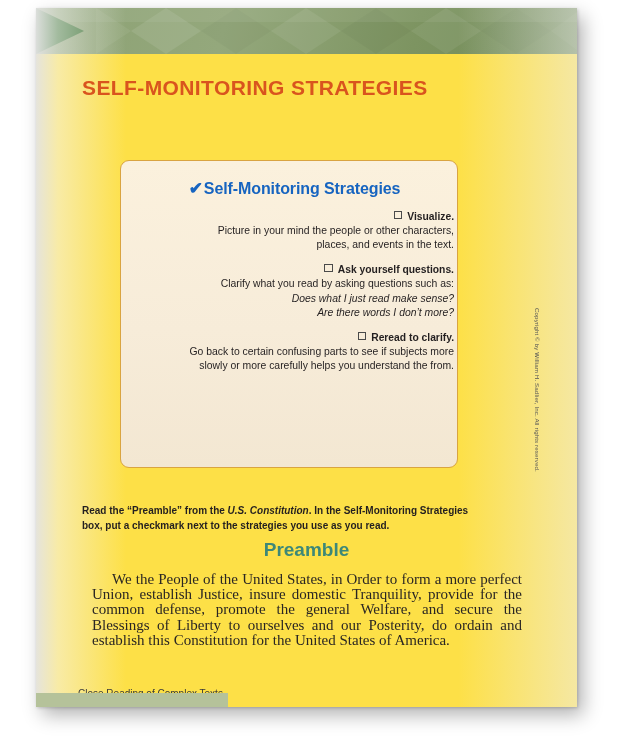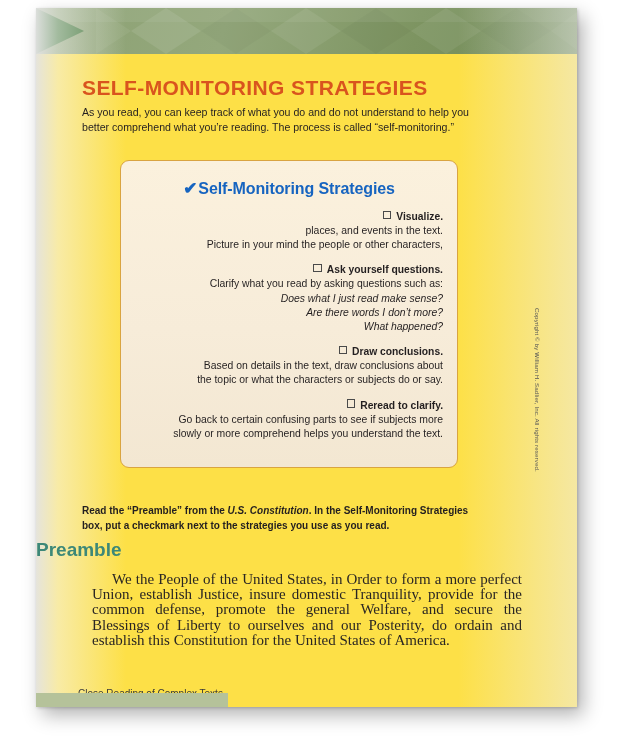--- a/index.html
+++ b/index.html
@@ -91,21 +91,21 @@
   .strategy-box {
     position: absolute;
     left: 84px;
     top: 152px;
     width: 338px;
     height: 308px;
     box-sizing: border-box;
     border: 1.6px solid #d9a441;
     border-radius: 9px;
     background: linear-gradient(to bottom, #fbf1dd 0%, #f7ecd9 55%, #f3e7d2 100%);
-    padding: 12px 14px 10px 14px;
+    padding: 12px 3px 10px 14px;
   }
   .strategy-title {
     text-align: center;
     color: #1664c0;
     font-size: 16px;
     font-weight: bold;
     letter-spacing: -0.1px;
     margin: 5px 0 11px 0;
     white-space: nowrap;
   }
@@ -157,21 +157,21 @@
     color: #231f20;
   }
   .directions em { font-style: italic; text-align: center; }
 
   
   .preamble-title {
     position: absolute;
     left: 0;
     top: 531px;
     width: 541px;
-    text-align: left;
+    text-align: center;
     font-size: 19px;
     font-weight: bold;
     color: #3d8878;
   }
   .preamble-body {
     position: absolute;
     left: 56px;
     top: 564px;
     width: 430px;
     font-family: "Liberation Serif", serif;
@@ -230,67 +230,56 @@
       <polygon points="515,23 541,4 541,42" fill="#ffffff" opacity="0.08"></polygon>
       <rect x="0" y="0" width="541" height="14" fill="#ffffff" opacity="0.12"></rect>
     </svg>
     <div class="banner-arrow"></div>
   </div>
 
   <div class="page-shade"></div>
 
   <div class="headline">SELF-MONITORING STRATEGIES</div>
 
-  <div class="intro">As you read, you can keep track of what you do and do not understand to help you better comprehend what you’re reading. The process is called “self-monitoring.”</div>
 
   <div class="strategy-box">
 
     <div class="strategy-title">
       <span class="check">✔</span><span>Self-Monitoring Strategies</span>
     </div>
 
     <div class="strategy">
       <div class="strat-head">
         <span class="checkbox"></span><span>Visualize.</span>
       </div>
       <div class="strat-body">
+        <div>Picture in your mind the people or other characters,</div>
         <div>places, and events in the text.</div>
-        <div>Picture in your mind the people or other characters,</div>
       </div>
     </div>
 
     <div class="strategy">
       <div class="strat-head">
         <span class="checkbox"></span><span>Ask yourself questions.</span>
       </div>
       <div class="strat-body">
         <div>Clarify what you read by asking questions such as:</div>
         <div class="q">Does what I just read make sense?</div>
         <div class="q">Are there words I don’t more?</div>
-        <div class="q">What happened?</div>
-      </div>
-    </div>
-
-    <div class="strategy">
-      <div class="strat-head">
-        <span class="checkbox"></span><span>Draw conclusions.</span>
-      </div>
-      <div class="strat-body">
-        <div>Based on details in the text, draw conclusions about</div>
-        <div>the topic or what the characters or subjects do or say.</div>
-      </div>
-    </div>
+      </div>
+    </div>
+
 
     <div class="strategy">
       <div class="strat-head">
         <span class="checkbox"></span><span>Reread to clarify.</span>
       </div>
       <div class="strat-body">
         <div>Go back to certain confusing parts to see if subjects more</div>
-        <div>slowly or more comprehend helps you understand the text.</div>
+        <div>slowly or more carefully helps you understand the from.</div>
       </div>
     </div>
 
   </div>
 
   <div class="directions">
     <span>Read the “Preamble” from the </span><em>U.S. Constitution</em><span>. In the Self-Monitoring Strategies box, put a checkmark next to the strategies you use as you read.</span>
   </div>
 
   <div class="preamble-title">Preamble</div>

